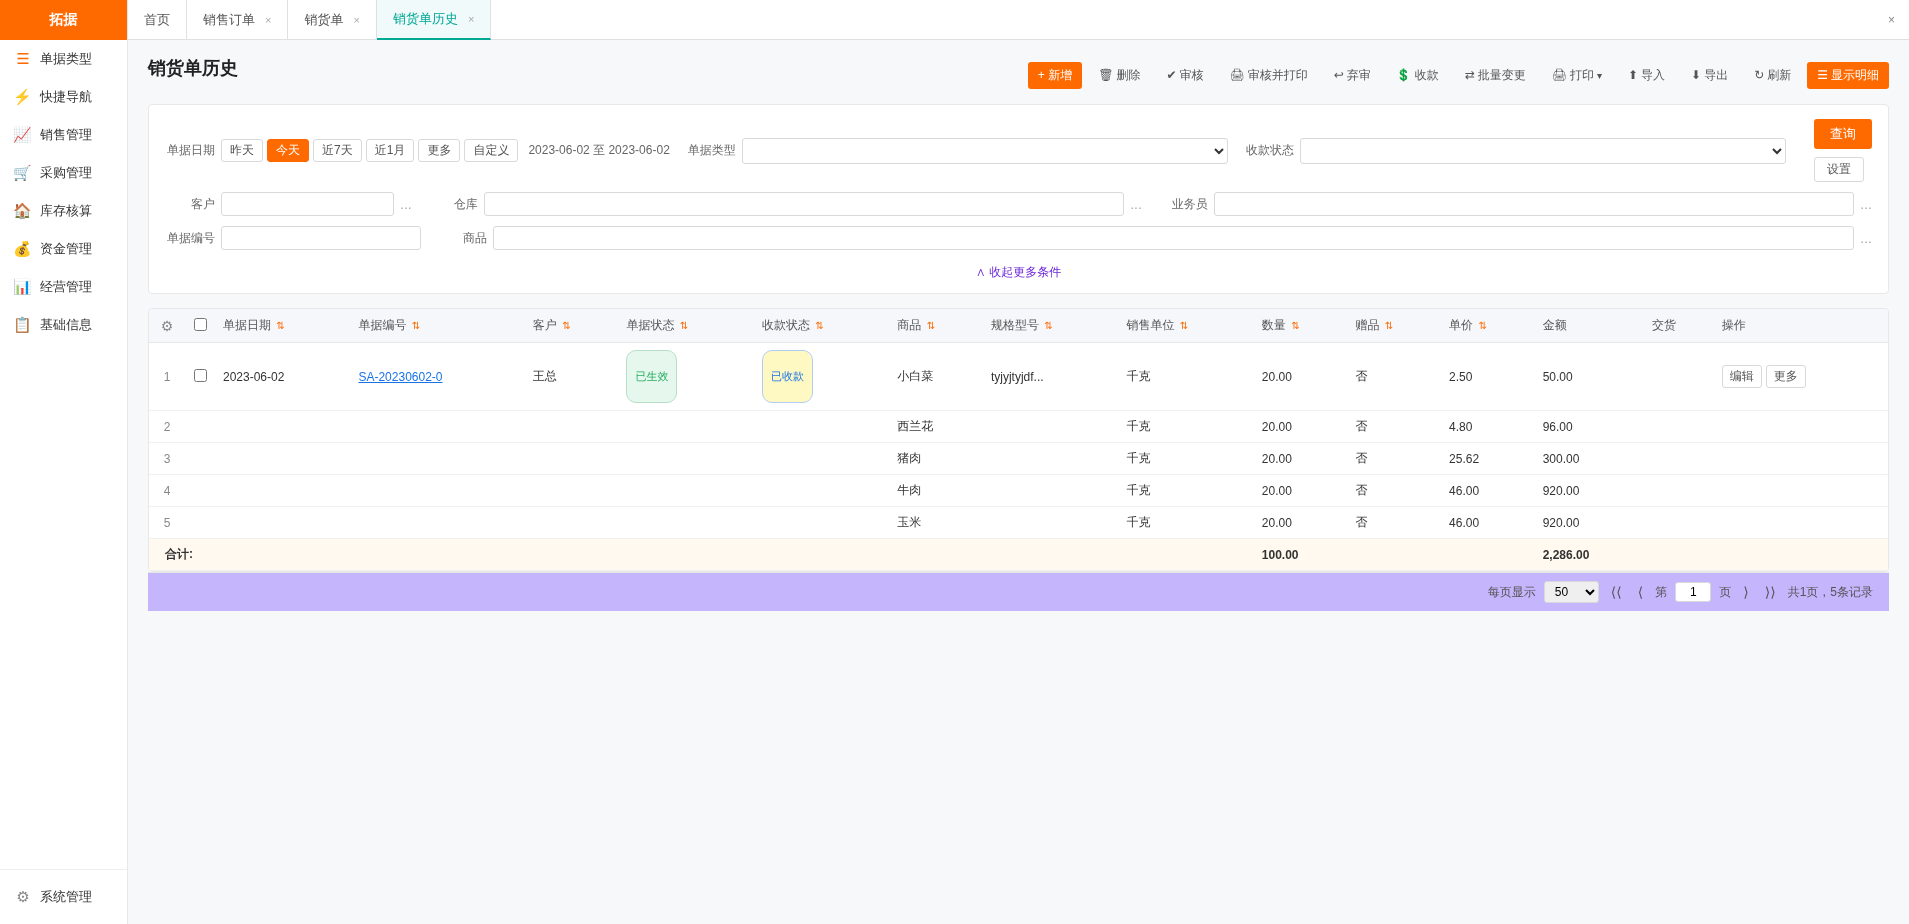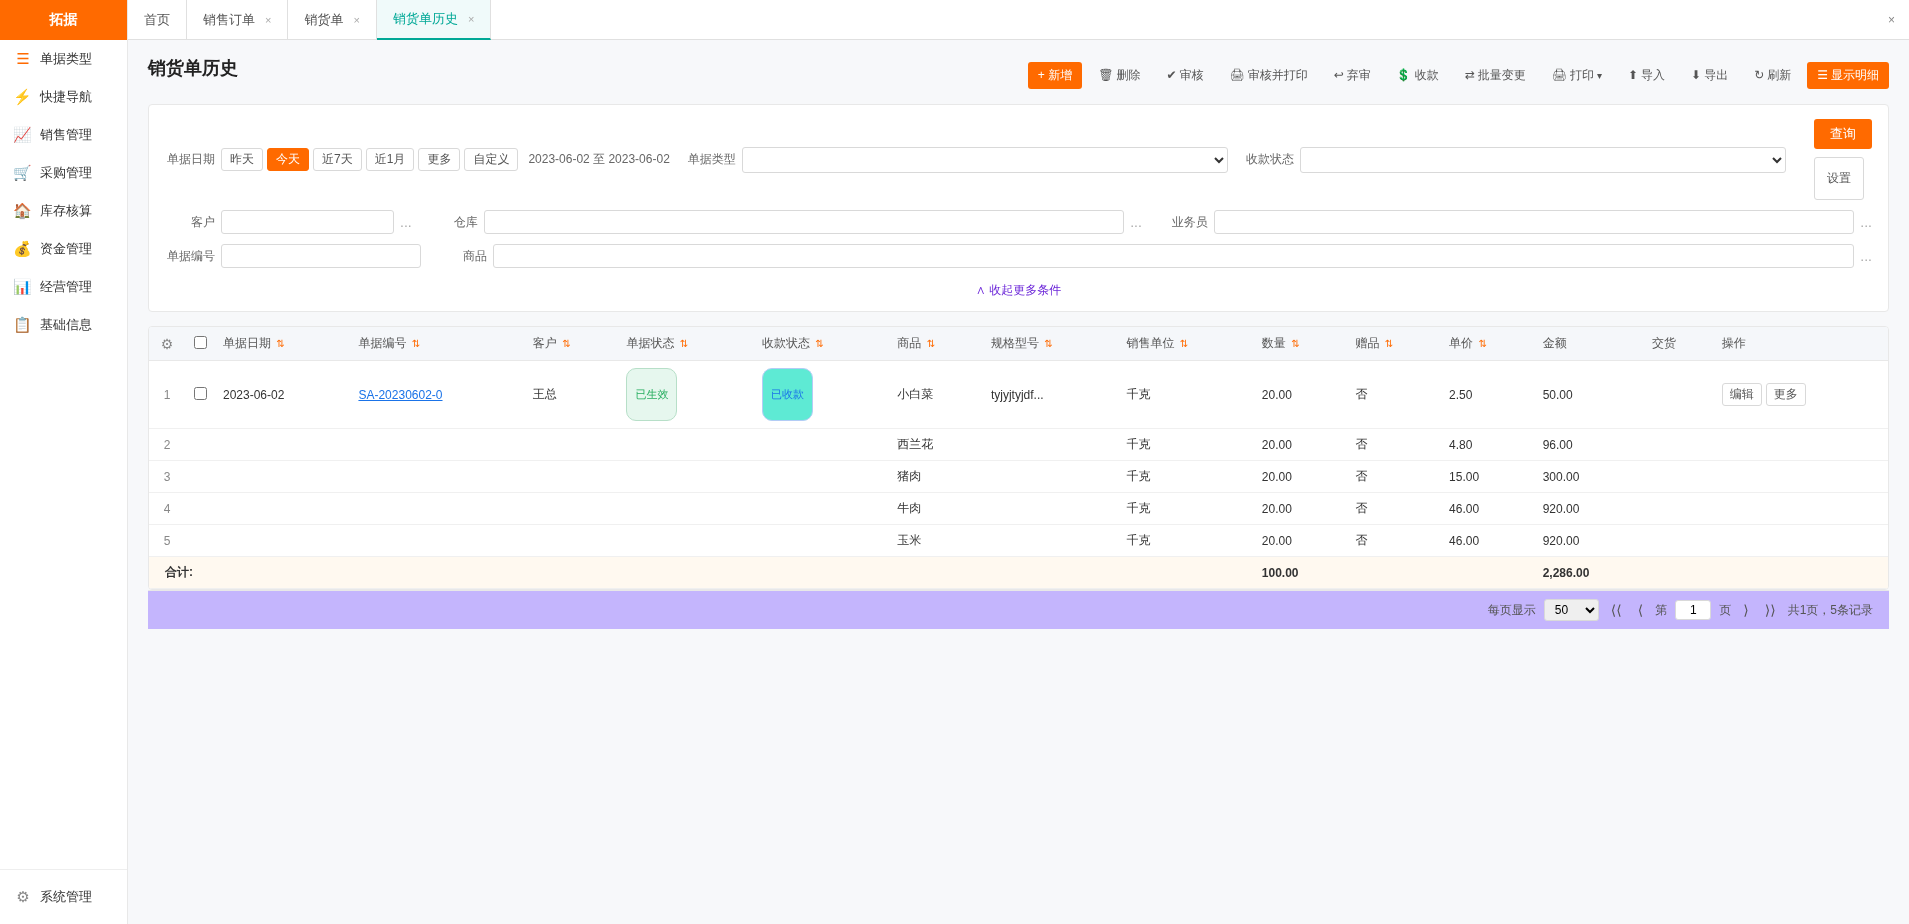--- a/index.html
+++ b/index.html
@@ -56,38 +56,38 @@
     
     .table-wrap { background: #fff; border: 1px solid #e8e8e8; border-radius: 4px; overflow: auto; }
     table { width: 100%; border-collapse: collapse; font-size: 12px; }
     thead tr { background: #f5f7fa; }
     thead th { padding: 8px 8px; text-align: left; color: #555; font-weight: 500; border-bottom: 1px solid #e8e8e8; white-space: nowrap; font-size: 12px; }
     thead th.sortable { cursor: pointer; }
     tbody tr { border-bottom: 1px solid #f0f0f0; }
     tbody td { padding: 7px 8px; color: #333; font-size: 12px; white-space: nowrap; }
     .badge { display: inline-block; padding: 18px 8px; border-radius: 10px; font-size: 11px; }
     .badge-green { background: #e6f7ee; color: #27ae60; border: 1px solid #b7dfc8; }
-    .badge-blue { background: #5eead4; color: #1a73e8; border: 1px solid #b3ccf5; }
+    .badge-blue { background: #fef9c3; color: #1a73e8; border: 1px solid #b3ccf5; }
     .link-text { color: #1a73e8; cursor: pointer; text-decoration: underline; }
     .action-btns { display: flex; gap: 4px; }
     .action-btn { background: none; border: 1px solid #d9d9d9; border-radius: 3px; padding: 2px 7px; cursor: pointer; font-size: 12px; color: #555; }
 
     
     .sum-row { background: #fff9f0; }
     .sum-row td { font-weight: bold; color: #333; }
 
     
     .table-footer { background: #c4b5fd; border-top: 1px solid #e8e8e8; padding: 8px 16px; display: flex; align-items: center; justify-content: flex-end; gap: 8px; font-size: 12px; color: #555; }
     .page-size-select { border: 1px solid #d9d9d9; border-radius: 3px; padding: 2px 6px; font-size: 12px; }
     .page-btn { background: none; border: none; cursor: pointer; color: #555; font-size: 14px; padding: 0 4px; }
     .page-input { width: 36px; border: 1px solid #d9d9d9; border-radius: 3px; text-align: center; padding: 2px 4px; font-size: 12px; }
 
     
     .query-btn { background: #ff6a00; color: #fff; border: none; border-radius: 3px; padding: 6px 16px; font-size: 13px; cursor: pointer; }
-    .set-btn { background: #fff; color: #555; border: 1px solid #d9d9d9; border-radius: 3px; padding: 12px 12px; font-size: 12px; cursor: pointer; margin-top: 4px; }
+    .set-btn { background: #fff; color: #555; border: 1px solid #d9d9d9; border-radius: 3px; padding: 3px 12px; font-size: 12px; cursor: pointer; margin-top: 4px; }
     .filter-actions { display: flex; flex-direction: column; align-items: flex-start; gap: 4px; margin-left: auto; padding-left: 12px; }
 
     .settings-gear { color: #888; font-size: 14px; cursor: pointer; }
     .checkbox-cell { width: 30px; text-align: center; }
     .num-cell { width: 30px; text-align: center; color: #888; }
 
     .sort-icon { color: #ff6a00; font-size: 10px; margin-left: 2px; }
   </style>
 </head>
 <body>
@@ -402,21 +402,21 @@
             <td></td>
             <td></td>
             <td></td>
             <td></td>
             <td></td>
             <td>猪肉</td>
             <td></td>
             <td>千克</td>
             <td>20.00</td>
             <td>否</td>
-            <td>15.00</td>
+            <td>25.62</td>
             <td>300.00</td>
             <td></td>
             <td></td>
           </tr>
 
           <tr>
             <td class="num-cell">4</td>
             <td class="checkbox-cell"></td>
             <td></td>
             <td></td>

